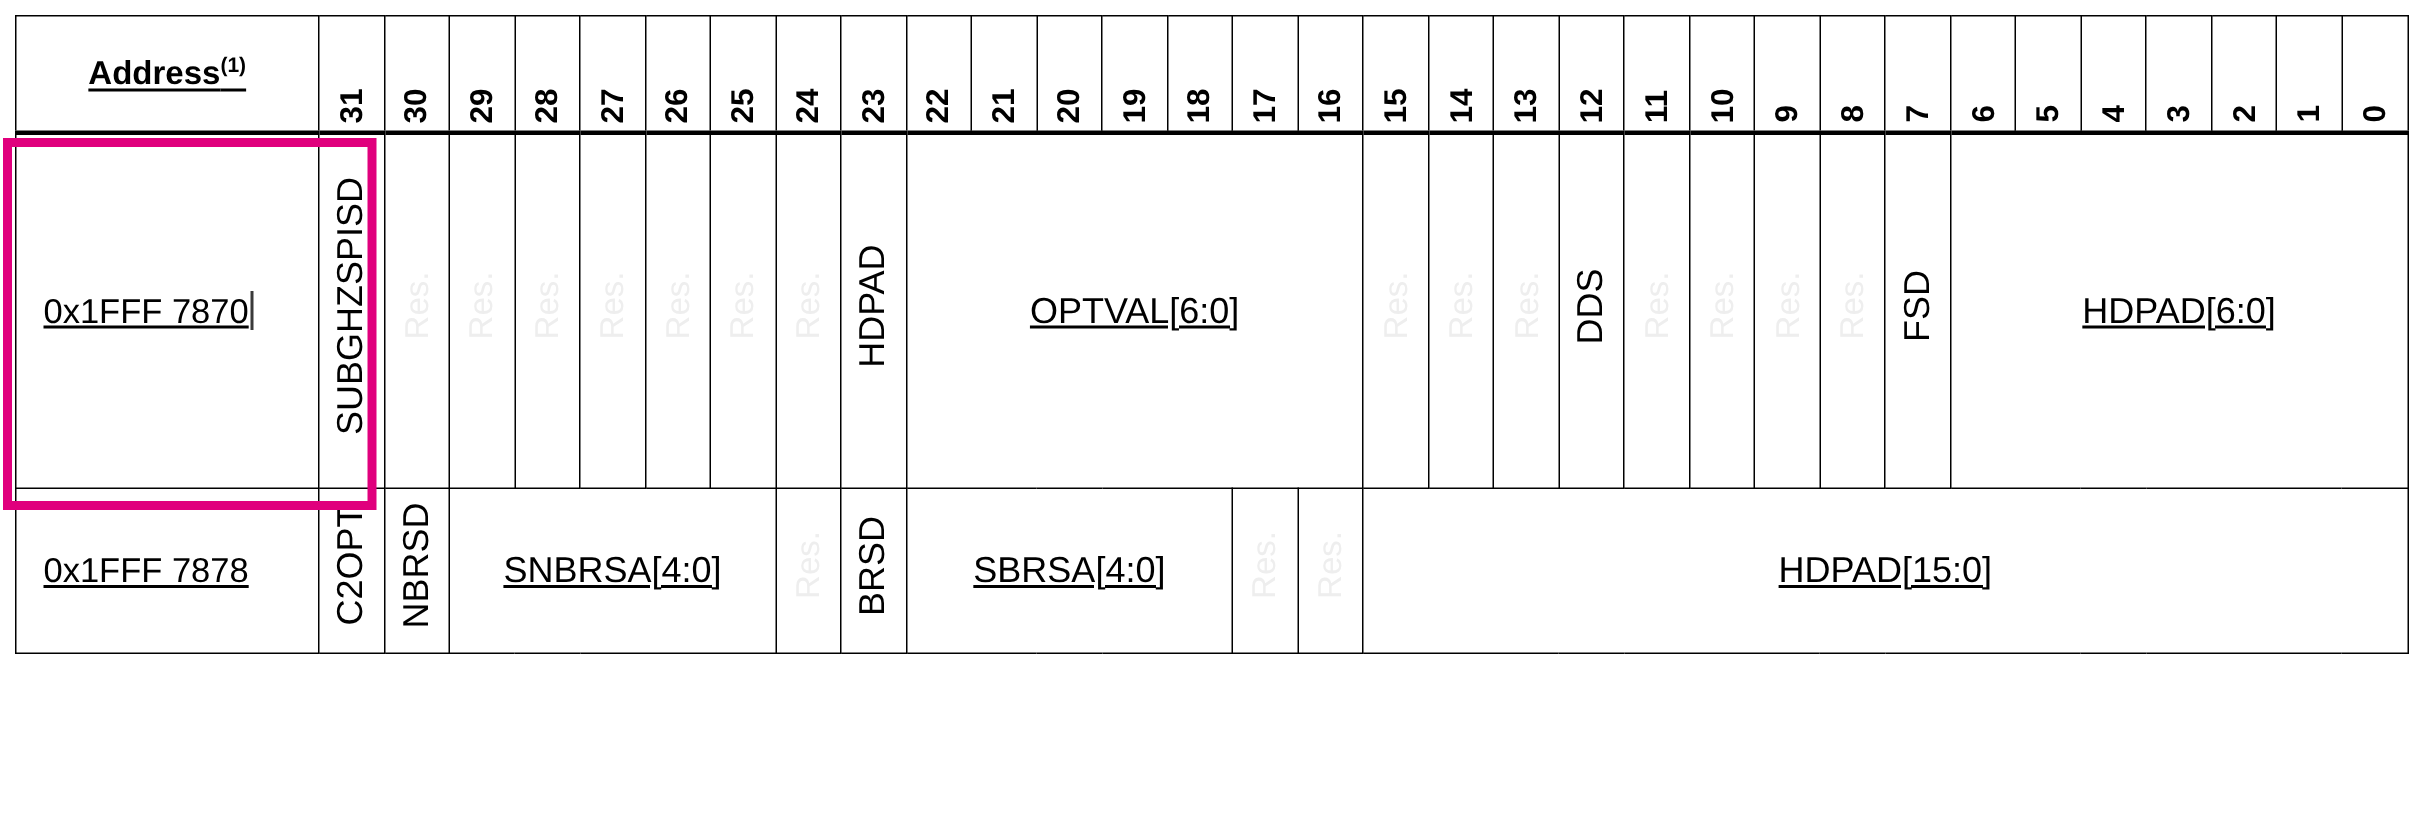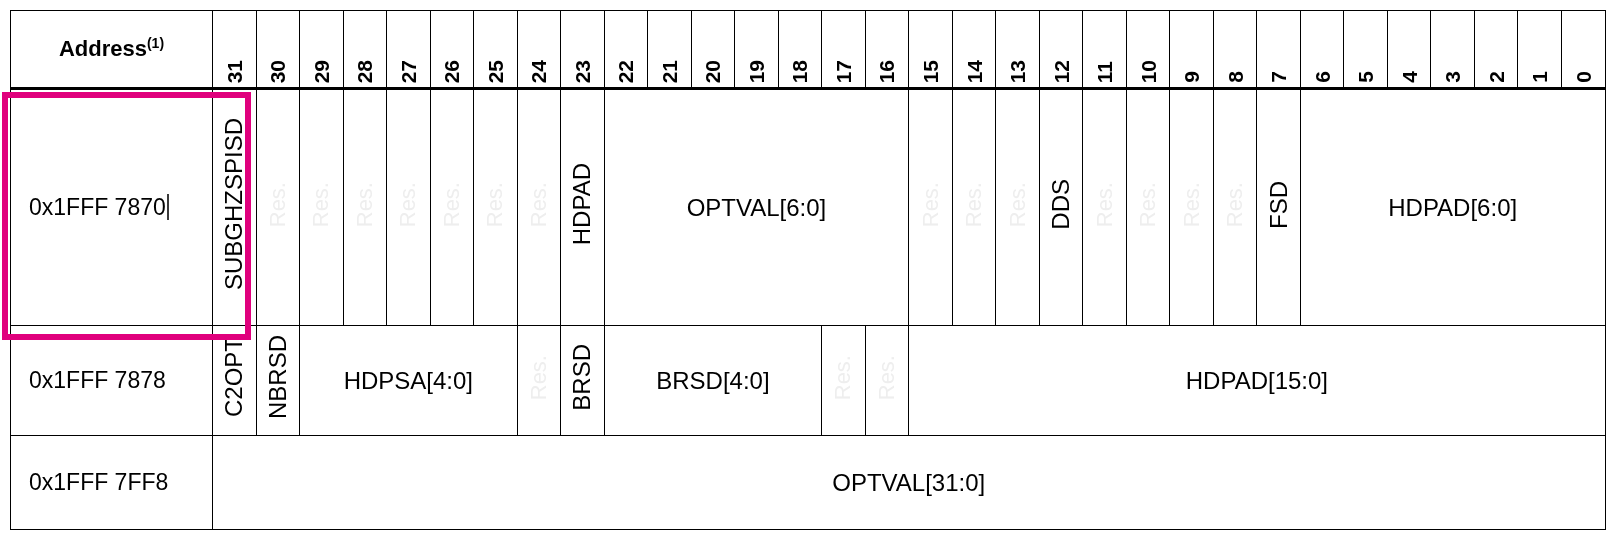--- a/index.html
+++ b/index.html
@@ -10,20 +10,21 @@
   }
   .sheet{position:relative;width:1616px;height:548px;}
 
   
   
   .tbl{
     position:absolute;left:10px;top:10px;
     width:1595px;
     border-collapse:collapse;
     table-layout:fixed;
+    text-decoration:underline;
   }
   .tbl col.addr{width:202px;}
   .tbl col.bit{width:43.53px;}
 
   
   tr.hdr{height:78px;}
   tr.hdr td{
     border:1px solid #000;
     border-bottom:none;
     padding:0;
@@ -207,30 +208,26 @@
           <td class="cell res" colspan="1"><span class="vlabel">Res.</span></td>
           <td class="cell res" colspan="1"><span class="vlabel">Res.</span></td>
           <td class="cell res" colspan="1"><span class="vlabel">Res.</span></td>
           <td class="cell" colspan="1"><span class="vlabel">FSD</span></td>
           <td class="cell" colspan="7"><span>HDPAD[6:0]</span></td>
         </tr>
         <tr class="r2">
           <td class="addr-c"><span>0x1FFF 7878</span></td>
           <td class="cell" colspan="1"><span class="vlabel">C2OPT</span></td>
           <td class="cell" colspan="1"><span class="vlabel">NBRSD</span></td>
-          <td class="cell" colspan="5"><span>HDPSA[4:0]</span></td>
+          <td class="cell" colspan="5"><span>SNBRSA[4:0]</span></td>
           <td class="cell res" colspan="1"><span class="vlabel">Res.</span></td>
           <td class="cell" colspan="1"><span class="vlabel">BRSD</span></td>
-          <td class="cell" colspan="5"><span>BRSD[4:0]</span></td>
+          <td class="cell" colspan="5"><span>SBRSA[4:0]</span></td>
           <td class="cell res" colspan="1"><span class="vlabel">Res.</span></td>
           <td class="cell res" colspan="1"><span class="vlabel">Res.</span></td>
           <td class="cell" colspan="16"><span>HDPAD[15:0]</span></td>
-        </tr>
-        <tr class="r3">
-          <td class="addr-c"><span>0x1FFF 7FF8</span></td>
-          <td class="cell" colspan="32"><span>OPTVAL[31:0]</span></td>
         </tr>
       </tbody>
   </table>
 
   <div class="hl-box"></div>
 
 </div>
 
 </body></html>

